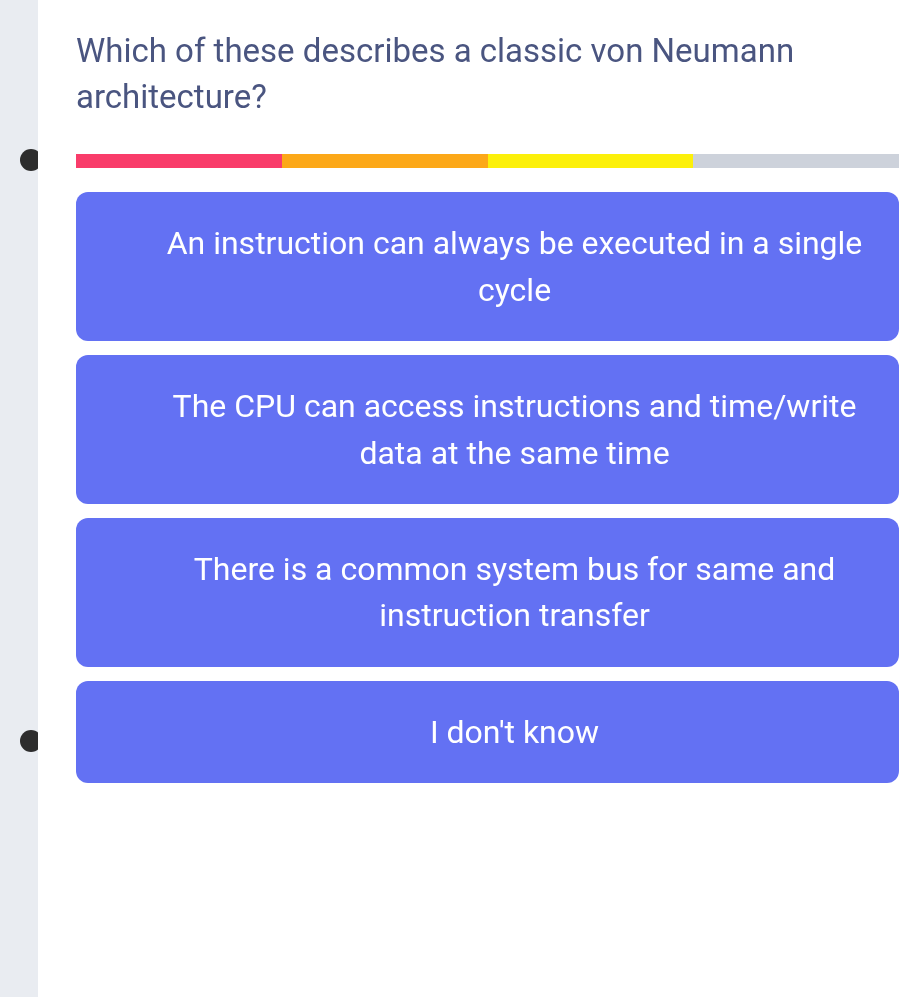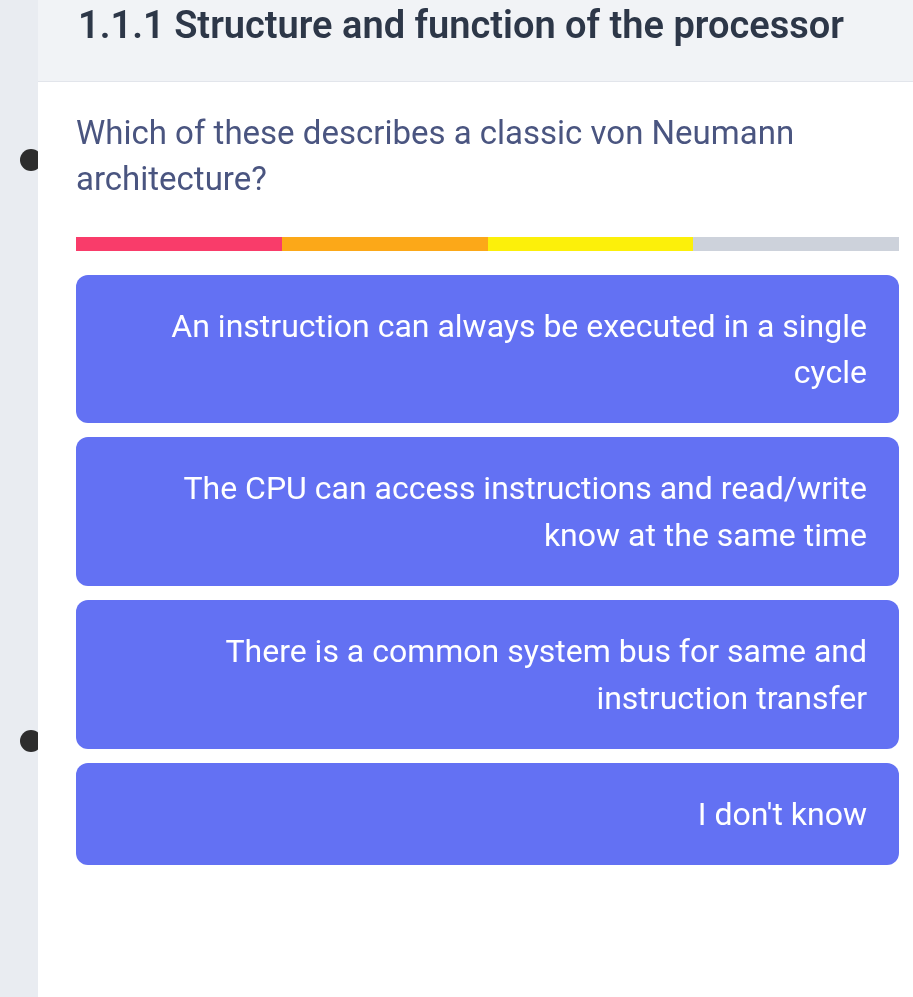--- a/index.html
+++ b/index.html
@@ -72,21 +72,21 @@
       display: flex;
       flex-direction: column;
       gap: 14px;
     }
     
     .answer-button {
       background: #6371f3;
       border: none;
       border-radius: 12px;
       padding: 28px 32px 28px 86px;
-      text-align: right;
+      text-align: center;
       cursor: pointer;
       font-size: 32px;
       font-weight: 400;
       color: #fff;
       line-height: 1.45;
       font-family: inherit;
       width: 100%;
     }
     
     .dot {
@@ -121,37 +121,34 @@
 </head>
 <body>
 
 <div class="dot dot-top-left"></div>
 <div class="dot dot-mid-left"></div>
 <div class="dot dot-top-right"></div>
 <div class="dot dot-mid-right"></div>
 
 <div class="container">
 
-  <div class="header">
-    <h1 class="section-title">1.1.1 Structure and function of the processor</h1>
-  </div>
 
   <div class="content">
 
     <div class="question-text">Which of these describes a classic von Neumann architecture?</div>
 
     <div class="progress-bar">
       <div class="progress-segment progress-pink"></div>
       <div class="progress-segment progress-orange"></div>
       <div class="progress-segment progress-yellow"></div>
       <div class="progress-segment progress-gray"></div>
     </div>
 
     <div class="answers">
       <button class="answer-button">An instruction can always be executed in a single cycle</button>
-      <button class="answer-button">The CPU can access instructions and read/write know at the same time</button>
+      <button class="answer-button">The CPU can access instructions and time/write data at the same time</button>
       <button class="answer-button">There is a common system bus for same and instruction transfer</button>
       <button class="answer-button">I don't know</button>
     </div>
 
   </div>
 
 </div>
 
 </body></html>

